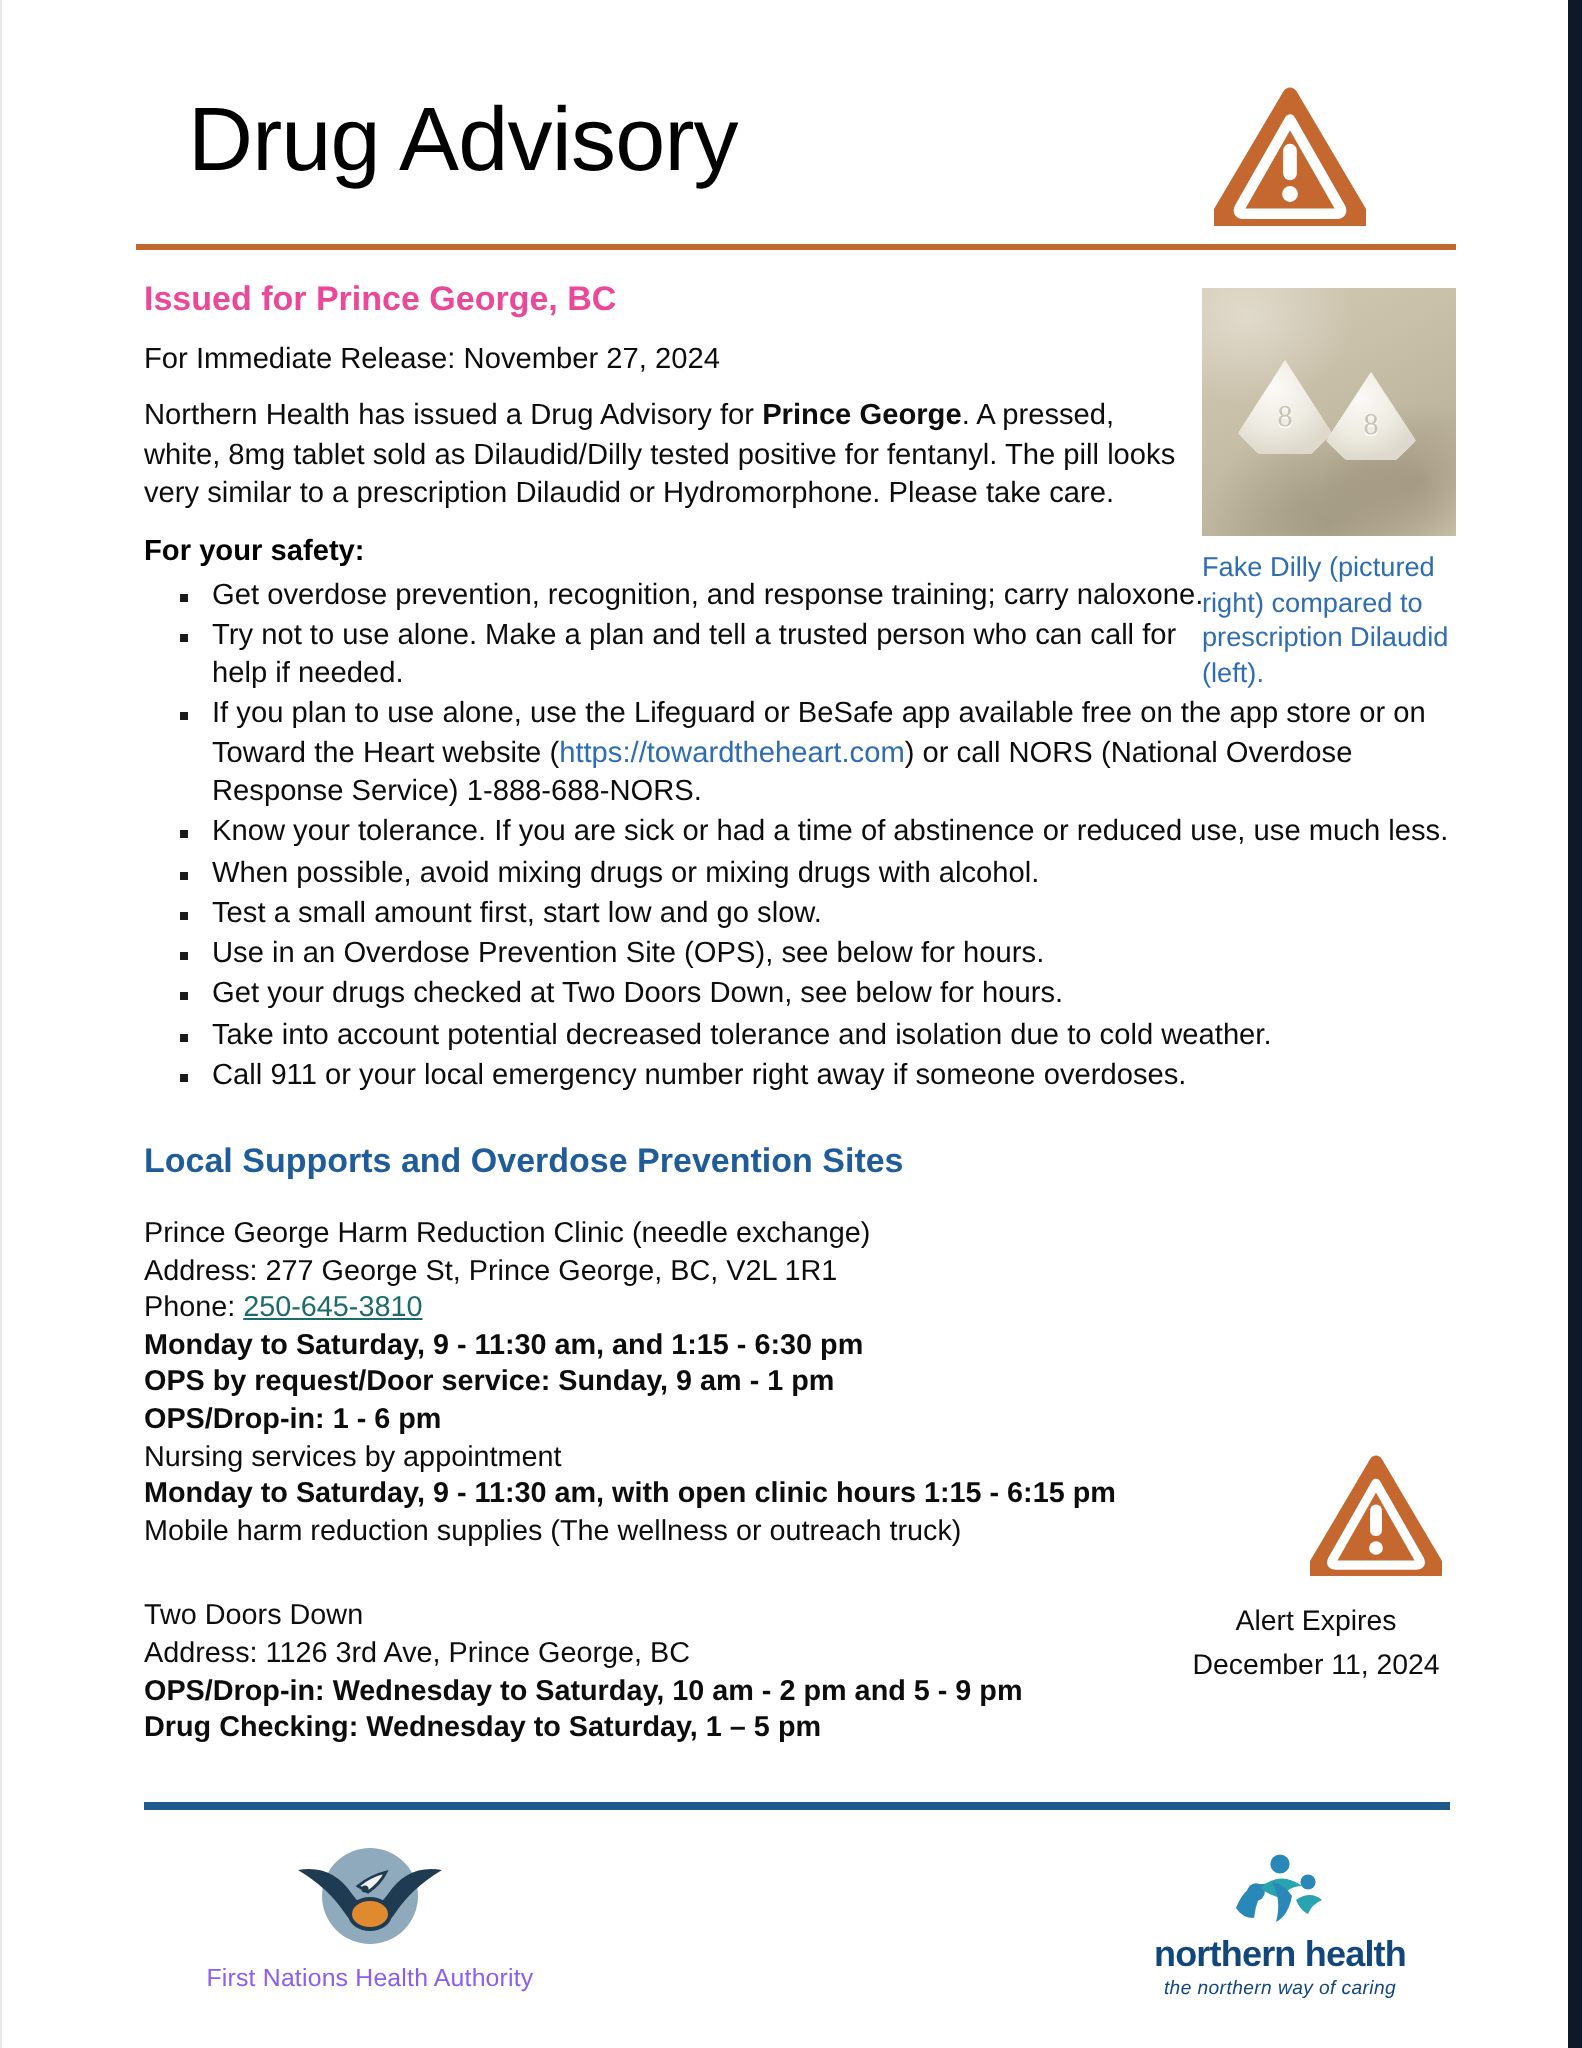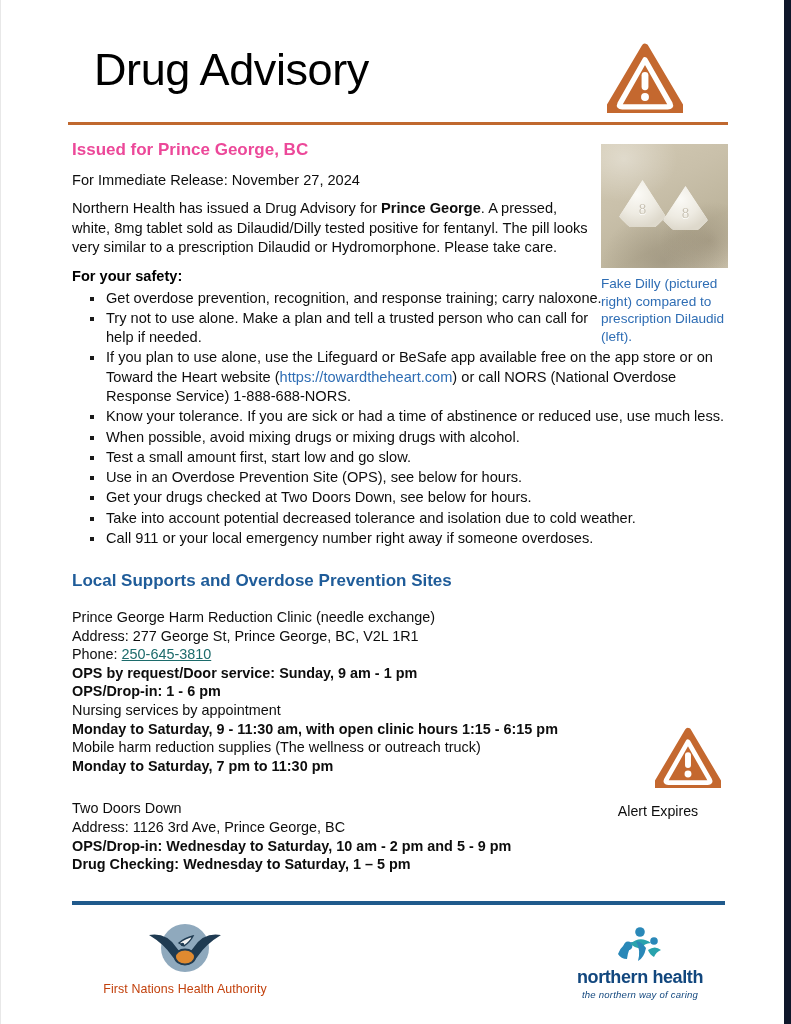--- a/index.html
+++ b/index.html
@@ -257,21 +257,21 @@
   .fnha {
     position: absolute;
     left: 22px;
     top: 922px;
     width: 190px;
     text-align: center;
   }
   .fnha-mark { margin: 0 auto; display: block; }
   .fnha-name {
     font-size: 12.4px;
-    color: #c2410c;
+    color: #8b5cf6;
     letter-spacing: 0.1px;
     margin-top: 2px;
     line-height: 14px;
   }
   .fnha-tag {
     font-size: 9.4px;
     color: #23394d;
     line-height: 12px;
     margin-top: 41px;
   }
@@ -340,26 +340,26 @@
         <li class="wide">Call 911 or your local emergency number right away if someone overdoses.</li>
       </ul>
     </div>
 
     <div class="section-head">Local Supports and Overdose Prevention Sites</div>
 
     <div class="supports">
       <div class="svc-line">Prince George Harm Reduction Clinic (needle exchange)</div>
       <div class="svc-line">Address: 277 George St, Prince George, BC, V2L 1R1</div>
       <div class="svc-line"><span>Phone: </span><span class="phone-link">250-645-3810</span></div>
+      <div class="svc-line b">Monday to Saturday, 9 - 11:30 am, and 1:15 - 6:30 pm</div>
       <div class="svc-line b">OPS by request/Door service: Sunday, 9 am - 1 pm</div>
       <div class="svc-line b">OPS/Drop-in: 1 - 6 pm</div>
       <div class="svc-line">Nursing services by appointment</div>
       <div class="svc-line b">Monday to Saturday, 9 - 11:30 am, with open clinic hours 1:15 - 6:15 pm</div>
       <div class="svc-line">Mobile harm reduction supplies (The wellness or outreach truck)</div>
-      <div class="svc-line b">Monday to Saturday, 7 pm to 11:30 pm</div>
 
       <div class="block-gap"></div>
 
       <div class="svc-line">Two Doors Down</div>
       <div class="svc-line">Address: 1126 3rd Ave, Prince George, BC</div>
       <div class="svc-line b">OPS/Drop-in: Wednesday to Saturday, 10 am - 2 pm and 5 - 9 pm</div>
       <div class="svc-line b">Drug Checking: Wednesday to Saturday, 1 – 5 pm</div>
     </div>
 
     <div class="pill-photo">
@@ -378,20 +378,21 @@
     <div class="tri-wrap warn-footer">
       <svg viewBox="0 0 100 92" width="66" height="61" aria-hidden="true">
         <path d="M50 6 L96 84 Q99 90 92 90 L8 90 Q1 90 4 84 Z" fill="#c4682f" stroke="#c4682f" stroke-width="10" stroke-linejoin="round"></path>
         <path d="M50 22 L83 80 Q85 84 80 84 L20 84 Q15 84 17 80 Z" fill="none" stroke="#ffffff" stroke-width="7" stroke-linejoin="round"></path>
         <rect x="45.5" y="38" width="9" height="24" rx="4.5" fill="#ffffff"></rect>
         <circle cx="50" cy="71" r="5.2" fill="#ffffff"></circle>
       </svg>
     </div>
     <div class="alert-expires">
       <div>Alert Expires</div>
+      <div>December 11, 2024</div>
     </div>
 
     <div class="footer-rule"></div>
 
     <div class="fnha">
       <svg class="fnha-mark" width="78" height="58" viewBox="0 0 78 58" aria-hidden="true">
         <circle cx="39" cy="26" r="24" fill="#8fa9bd"></circle>
         <path d="M3 13 Q20 10 30 25 Q34 31 39 31 Q44 31 48 25 Q58 10 75 13 Q60 22 52 34 Q46 43 39 43 Q32 43 26 34 Q18 22 3 13 Z" fill="#1f3b52"></path>
         <ellipse cx="39" cy="35" rx="10" ry="7.5" fill="#e08a30"></ellipse>
         <ellipse cx="39" cy="35" rx="10" ry="7.5" fill="none" stroke="#1f3b52" stroke-width="2"></ellipse>

